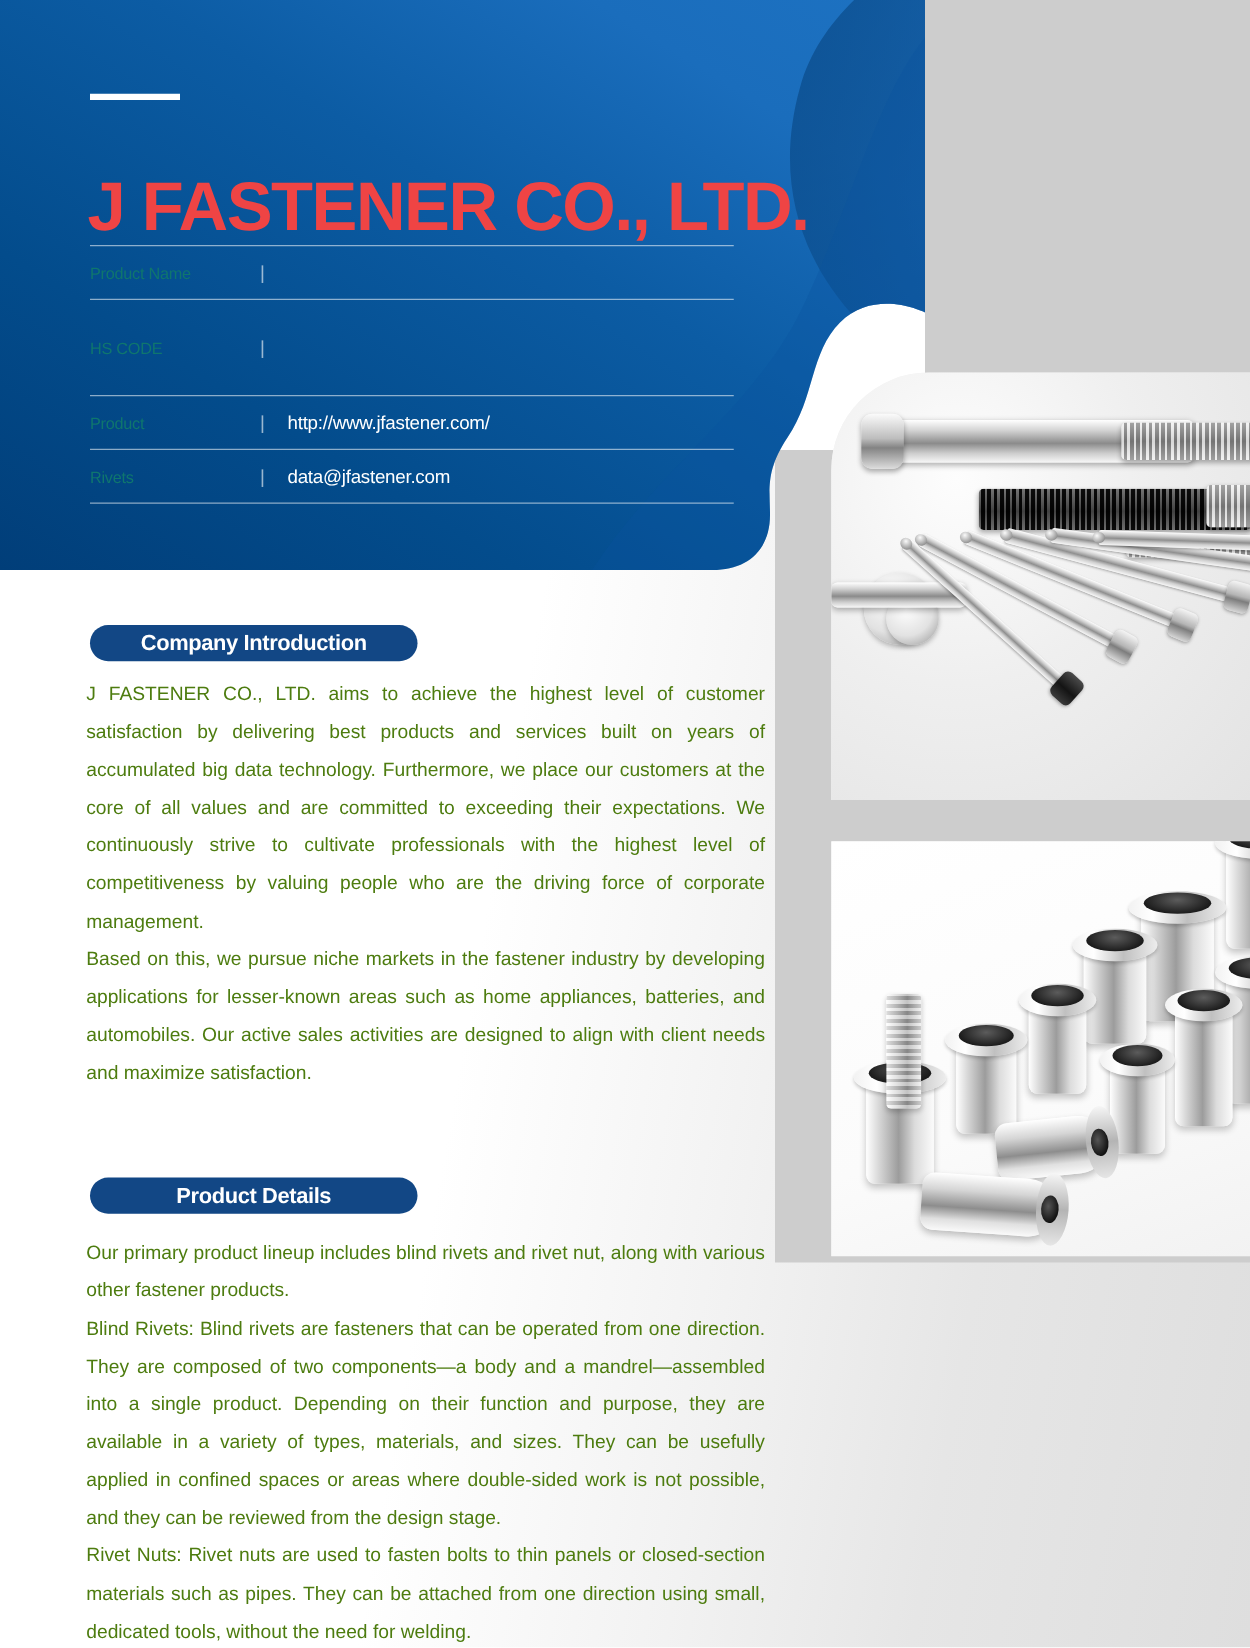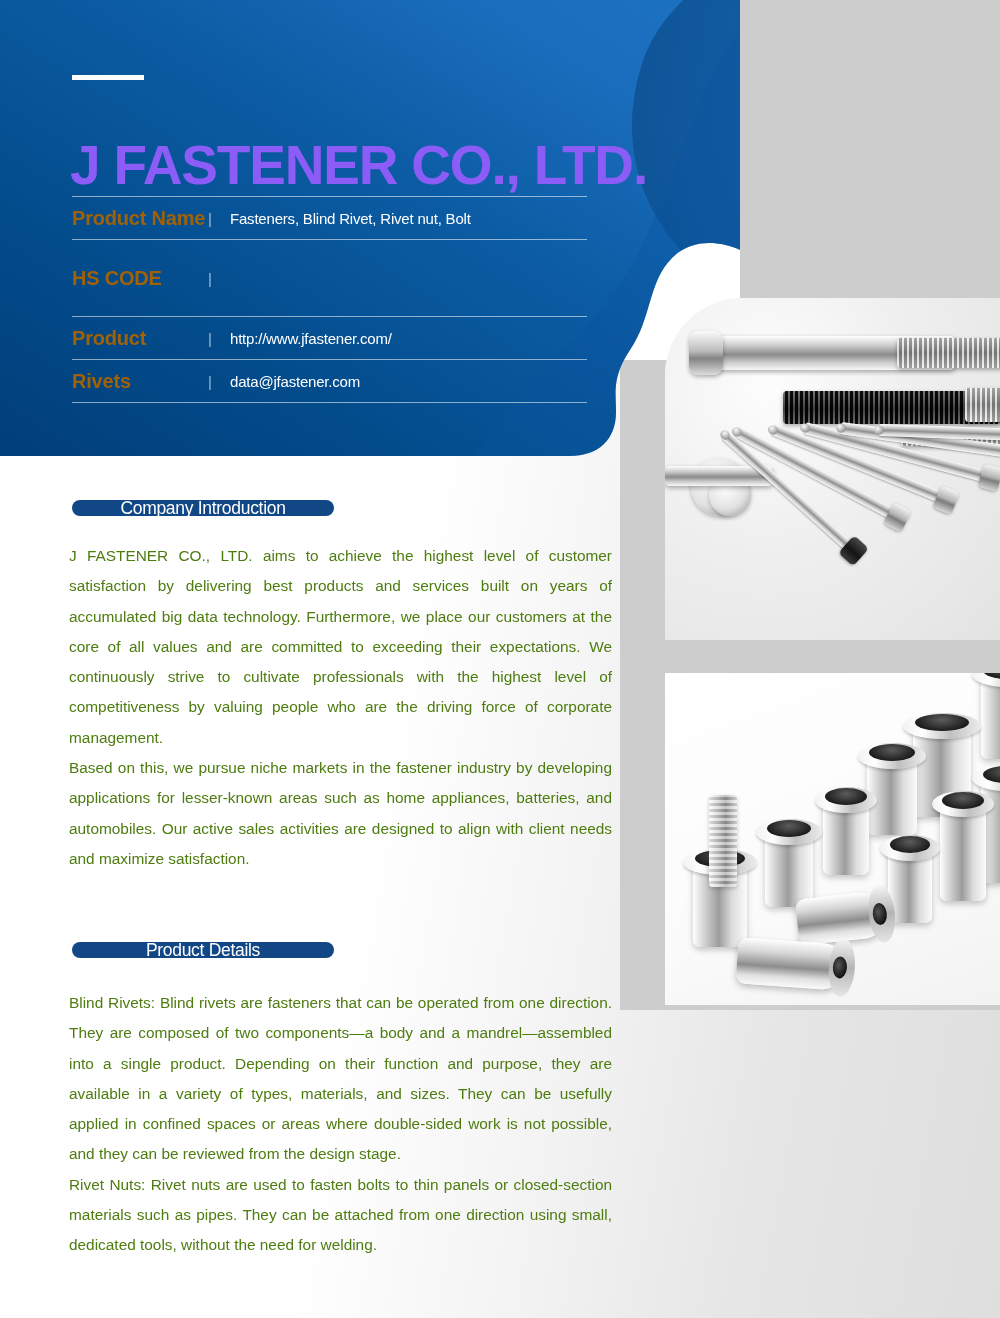--- a/index.html
+++ b/index.html
@@ -133,45 +133,45 @@
     position:absolute;left:0;top:0;width:740px;height:460px;
   }
   .header svg{position:absolute;left:0;top:0;}
   .header-content{position:absolute;left:0;top:0;width:620px;height:460px;}
 
   .accent-bar{
     position:absolute;left:72px;top:75px;width:72px;height:5px;background:#ffffff;
   }
   .company-title{
     position:absolute;left:70px;top:96px;
-    color:#8b5cf6;font-size:55px;font-weight:bold;letter-spacing:-1.2px;
+    color:#ef4444;font-size:55px;font-weight:bold;letter-spacing:-1.2px;
     white-space:nowrap;
   }
 
   
   .info-table{position:absolute;left:72px;top:196px;width:515px;}
   .info-row{
     display:flex;align-items:center;
     border-bottom:1px solid rgba(255,255,255,.55);
     min-height:42px;
   }
   .info-row:first-child{border-top:1px solid rgba(255,255,255,.55);}
   .info-label{
-    width:136px;flex:none;color:#a16207;font-size:20px;font-weight:bold;
+    width:136px;flex:none;color:#0f766e;font-size:13px;font-weight:normal;
     letter-spacing:-.2px;
   }
   .info-sep{width:22px;flex:none;color:rgba(255,255,255,.6);font-size:15px;}
   .info-value{color:#ffffff;font-size:15px;letter-spacing:-.2px;line-height:25px;}
   .info-row.tall{min-height:76px;}
   .info-value .vline{display:block;}
 
   
   .badge{
-    position:absolute;height:16px;background:#124785;border-radius:15px;
-    color:#ffffff;font-size:17.5px;font-weight:normal;letter-spacing:-.3px;
+    position:absolute;height:29px;background:#124785;border-radius:15px;
+    color:#ffffff;font-size:17.5px;font-weight:bold;letter-spacing:-.3px;
     display:flex;align-items:center;justify-content:center;
   }
   #badge-company{left:72px;top:500px;width:262px;}
   #badge-product{left:72px;top:942px;width:262px;}
 
   
   .body-text{
     position:absolute;left:69px;width:543px;
     color:#4d7c0f;font-size:15.4px;line-height:30.3px;
     text-align:justify;text-justify:inter-word;
@@ -350,21 +350,20 @@
   <div class="header-content">
     <div class="accent-bar"></div>
 
     <h1 class="company-title">J FASTENER CO., LTD.</h1>
 
     <div class="info-table">
 
       <div class="info-row">
         <div class="info-label">Product Name</div>
         <div class="info-sep">|</div>
-        <div class="info-value">Fasteners, Blind Rivet, Rivet nut, Bolt</div>
       </div>
 
       <div class="info-row tall">
         <div class="info-label">HS CODE</div>
         <div class="info-sep">|</div>
       </div>
 
       <div class="info-row">
         <div class="info-label">Product</div>
         <div class="info-sep">|</div>
@@ -382,15 +381,16 @@
 </div>
 
 <div class="badge" id="badge-company">Company Introduction</div>
 <div class="body-text" id="text-company">
   <p>J FASTENER CO., LTD. aims to achieve the highest level of customer satisfaction by delivering best products and services built on years of accumulated big data technology. Furthermore, we place our customers at the core of all values and are committed to exceeding their expectations. We continuously strive to cultivate professionals with the highest level of competitiveness by valuing people who are the driving force of corporate management.</p>
   <p>Based on this, we pursue niche markets in the fastener industry by developing applications for lesser-known areas such as home appliances, batteries, and automobiles. Our active sales activities are designed to align with client needs and maximize satisfaction.</p>
 </div>
 
 <div class="badge" id="badge-product">Product Details</div>
 <div class="body-text" id="text-product">
+  <p>Our primary product lineup includes blind rivets and rivet nut, along with various other fastener products.</p>
   <p>Blind Rivets: Blind rivets are fasteners that can be operated from one direction. They are composed of two components—a body and a mandrel—assembled into a single product. Depending on their function and purpose, they are available in a variety of types, materials, and sizes. They can be usefully applied in confined spaces or areas where double-sided work is not possible, and they can be reviewed from the design stage.</p>
   <p>Rivet Nuts: Rivet nuts are used to fasten bolts to thin panels or closed-section materials such as pipes. They can be attached from one direction using small, dedicated tools, without the need for welding.</p>
 </div>
 
 </body></html>

